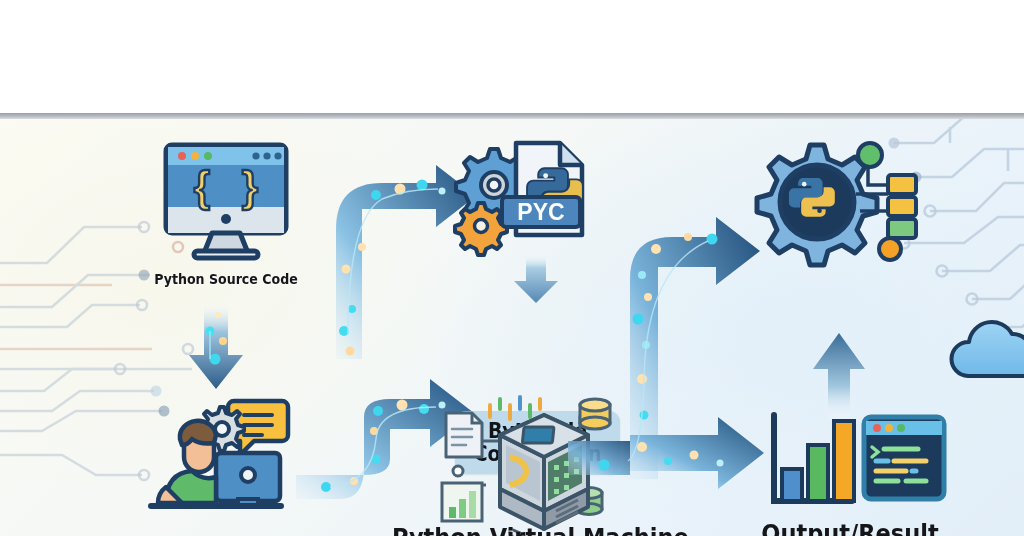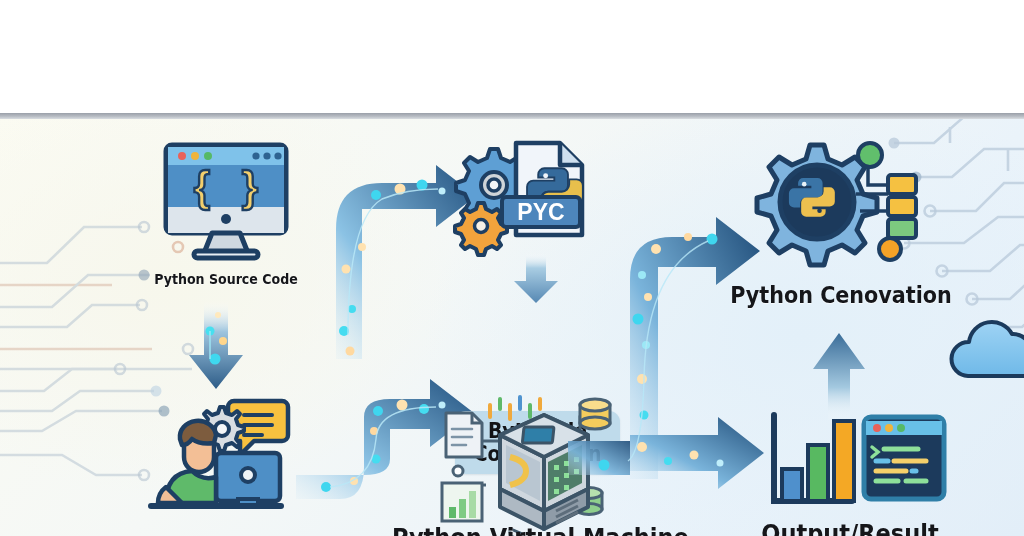--- a/index.html
+++ b/index.html
@@ -418,21 +418,20 @@
         <path d="M96 57 H128"></path>
         <path d="M100 74 H128"></path>
         <path d="M128 86 V108"></path>
       </g>
       <circle cx="110" cy="18" r="12" fill="#61bf6c" stroke="#1e3f63" stroke-width="4"></circle>
       <rect x="128" y="38" width="28" height="19" rx="3" fill="#f5c141" stroke="#1e3f63" stroke-width="4"></rect>
       <rect x="128" y="60" width="28" height="19" rx="3" fill="#f5c141" stroke="#1e3f63" stroke-width="4"></rect>
       <rect x="128" y="82" width="28" height="19" rx="3" fill="#7cc97f" stroke="#1e3f63" stroke-width="4"></rect>
       <circle cx="130" cy="112" r="11" fill="#f4a227" stroke="#1e3f63" stroke-width="4"></circle>
     </svg>
-    <div class="label" style="left:716px;top:163px;width:250px;font-size:23px;">Python Cenovation</div>
 
     <svg class="abs" style="left:808px;top:210px;" width="64" height="92">
       <defs>
         <linearGradient id="uag" x1="0" y1="1" x2="0" y2="0">
           <stop offset="0" stop-color="#ffffff" stop-opacity="0"></stop>
           <stop offset=".38" stop-color="#a4c9e0"></stop>
           <stop offset="1" stop-color="#3a6d99"></stop>
         </linearGradient>
       </defs>
       <path d="M20 92 h22 v-52 h15 L31 4 L5 40 h15 Z" fill="url(#uag)"></path>

